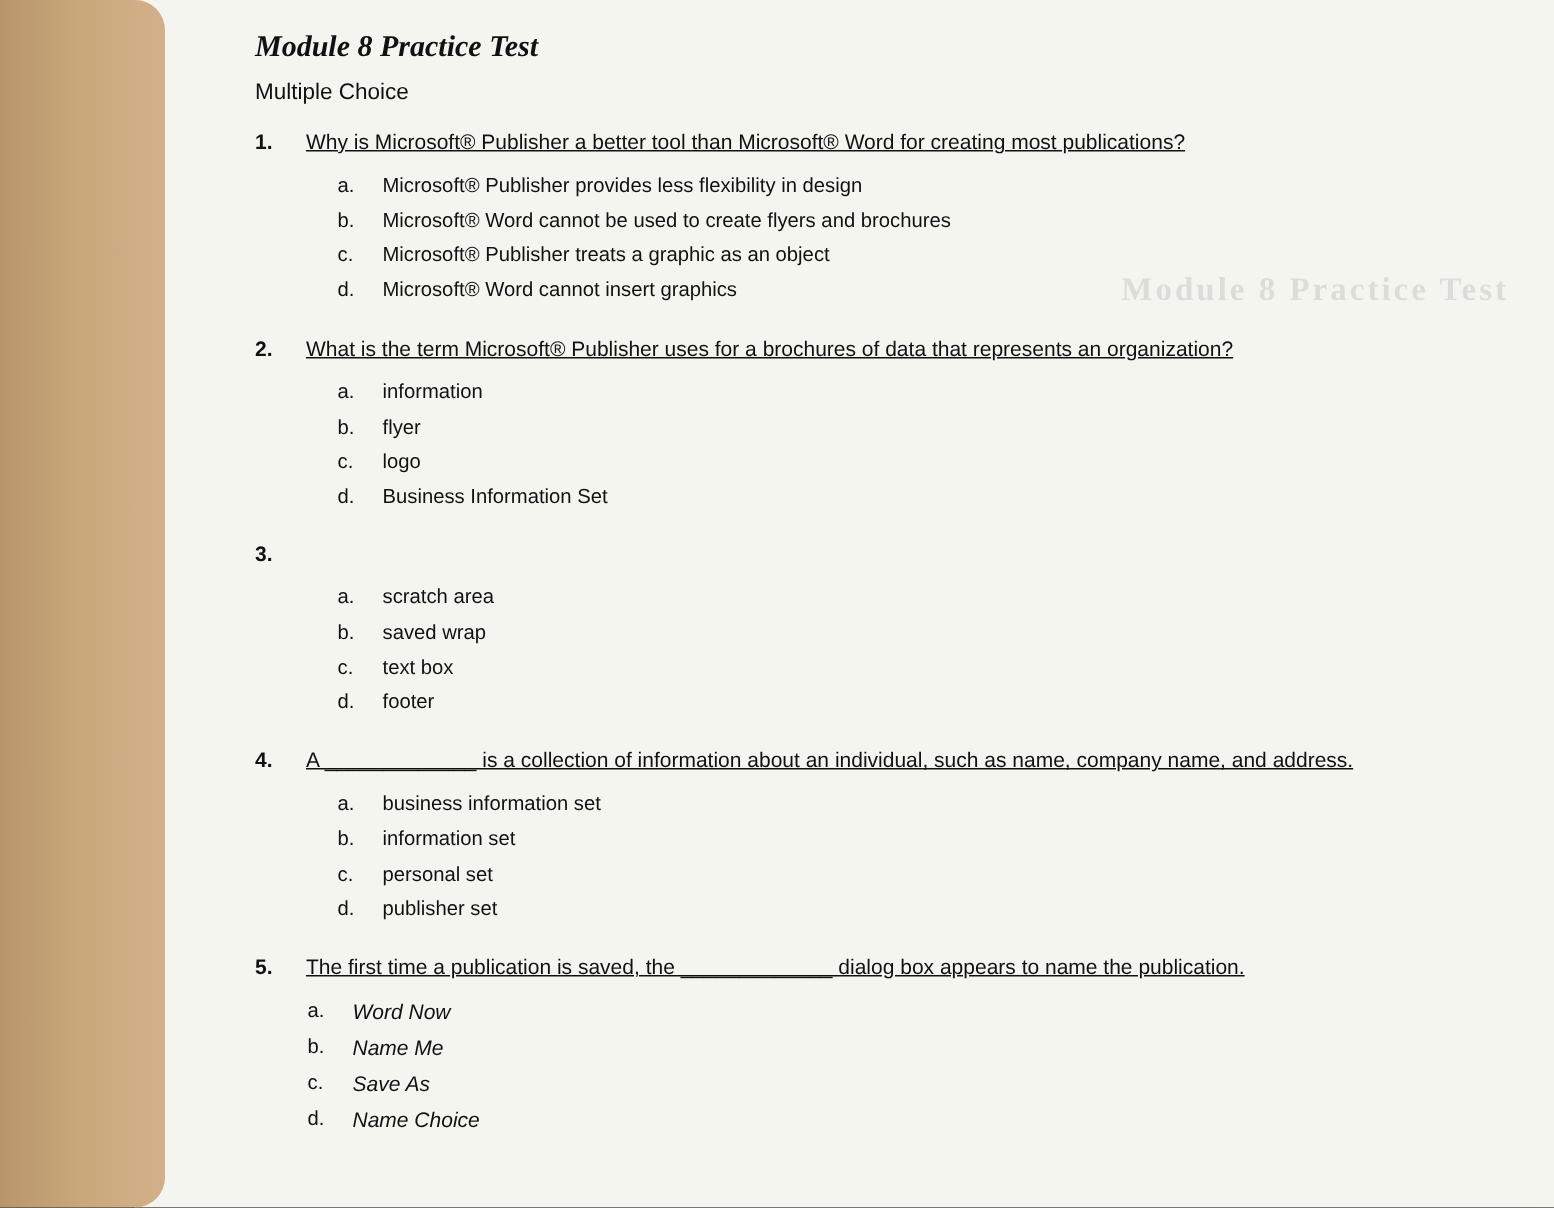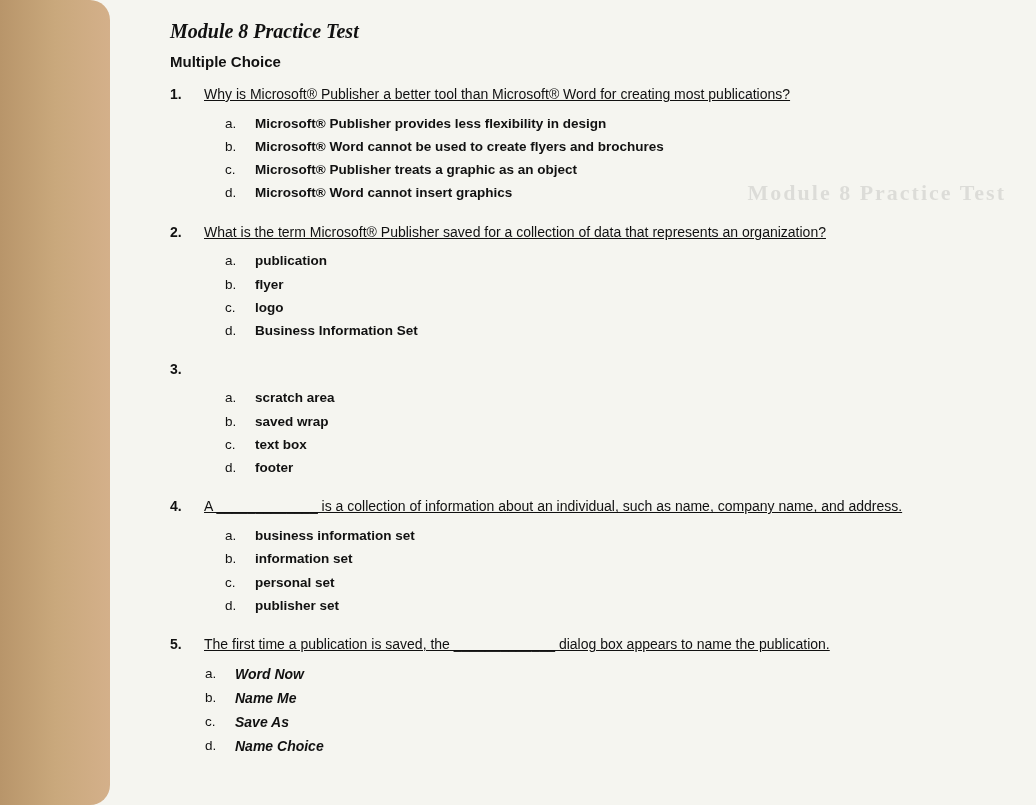--- a/index.html
+++ b/index.html
@@ -52,21 +52,21 @@
       font-size: 20px;
       font-weight: bold;
       font-style: italic;
       margin-bottom: 10px;
       color: #111;
       font-family: 'Times New Roman', serif;
     }
 
     .section-header {
       font-size: 15px;
-      font-weight: bold;
+      font-weight: normal;
       margin-bottom: 14px;
       color: #111;
     }
 
     .question-block {
       margin-bottom: 18px;
     }
 
     .question-line {
       display: flex;
@@ -105,21 +105,20 @@
     .option-letter {
       font-size: 13.5px;
       min-width: 20px;
       color: #111;
     }
 
     .option-text {
       font-size: 13.5px;
       color: #111;
       line-height: 1.5;
-      font-weight: bold;
     }
 
     .question-5-options {
       margin-left: 35px;
       margin-top: 4px;
     }
 
     .question-5-options .option-item {
       margin-bottom: 3px;
     }
@@ -202,26 +201,26 @@
         <div class="option-item">
           <span class="option-letter">d.</span>
           <span class="option-text">Microsoft® Word cannot insert graphics</span>
         </div>
       </div>
     </div>
 
     <div class="question-block">
       <div class="question-line">
         <span class="question-num">2.</span>
-        <span class="question-text">What is the term Microsoft® Publisher saved for a collection of data that represents an organization?</span>
+        <span class="question-text">What is the term Microsoft® Publisher uses for a brochures of data that represents an organization?</span>
       </div>
       <div class="options-list">
         <div class="option-item">
           <span class="option-letter">a.</span>
-          <span class="option-text">publication</span>
+          <span class="option-text">information</span>
         </div>
         <div class="option-item">
           <span class="option-letter">b.</span>
           <span class="option-text">flyer</span>
         </div>
         <div class="option-item">
           <span class="option-letter">c.</span>
           <span class="option-text">logo</span>
         </div>
         <div class="option-item">

